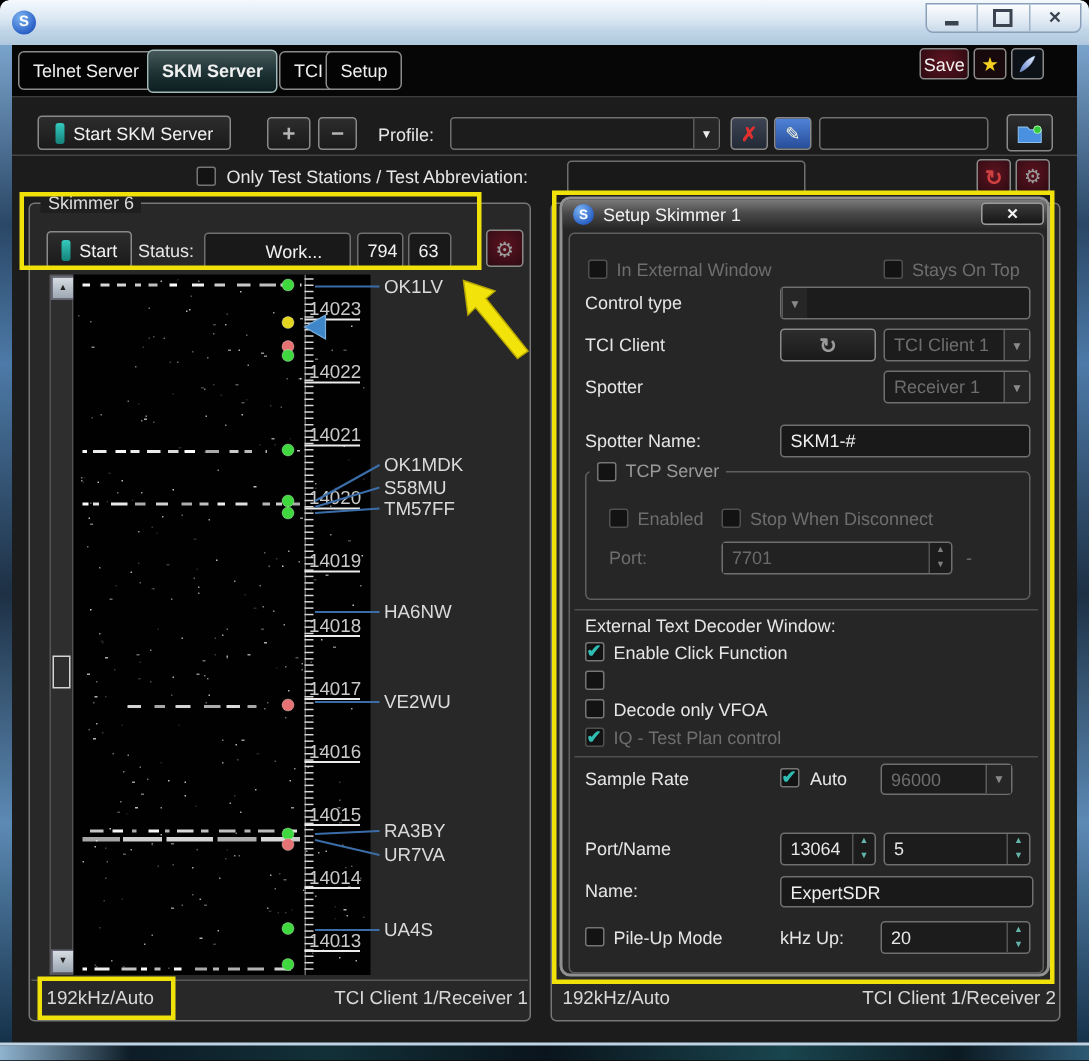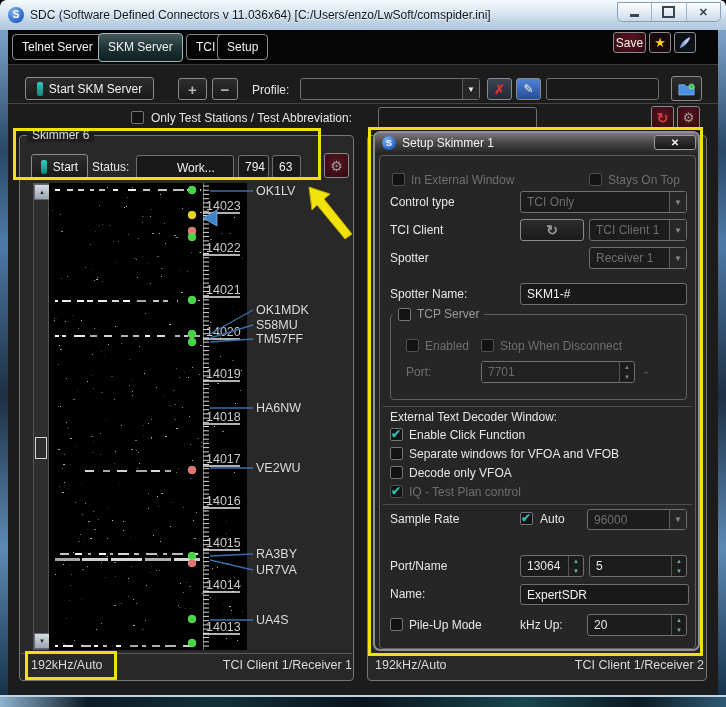--- a/index.html
+++ b/index.html
@@ -82,40 +82,39 @@
   .dlg-inner{position:absolute;left:4px;top:22px;width:315px;height:492px;border:1px solid #5f5f5f;border-radius:4px;}
   .drow{position:absolute;left:15px;width:297px;}
 </style>
 </head>
 <body>
 
 <div class="stage">
 
   <div class="titlebar">
     <span class="applogo">S</span>
-    <span class="wtitle">SDC (Software Defined Connectors v 11.036x64) [C:/Users/enzo/LwSoft/comspider.ini]</span>
     <div class="wincaps">
       <span class="winbtn">
           <span class="g-min"></span>
         </span>
       <span class="winbtn">
           <span class="g-max"></span>
         </span>
       <span class="winbtn">
           <span class="g-close">✕</span>
         </span>
     </div>
   </div>
   <div class="frame-l"></div>
   <div class="frame-r"></div>
   <div class="frame-b"></div>
 
   <div class="tabstrip">
     <div class="tab" style="left:4px;">Telnet Server</div>
-    <div class="tab active" style="left:90px;">SKM Server</div>
+    <div class="tab active" style="left:90px;font-weight:bold;">SKM Server</div>
     <div class="tab" style="left:178px;">TCI</div>
     <div class="tab" style="left:209px;">Setup</div>
   </div>
   <div class="btn maroon" style="left:613px;top:32px;width:33px;height:21px;z-index:3;">
       <span>Save</span>
     </div>
   <div class="btn" style="left:649px;top:32px;width:22px;height:21px;background:#17090c;z-index:3;">
       <span style="color:#f5d020;font-size:13px;">★</span>
     </div>
   <div class="btn" style="left:674px;top:32px;width:22px;height:21px;background:#0d1118;z-index:3;">
@@ -777,21 +776,20 @@
     <div class="dlg-inner"></div>
 
     <span class="cb dis" style="left:17px;top:40px;"></span>
     <span class="lbl dis" style="left:36px;top:40px;">In External Window</span>
     <span class="cb dis" style="left:214px;top:40px;"></span>
     <span class="lbl dis" style="left:233px;top:40px;">Stays On Top</span>
 
     <div class="drow" style="top:58px;height:22px;">
       <span class="lbl" style="left:0;top:4px;">Control type</span>
       <div class="dd dis" style="left:130px;top:0;width:167px;height:22px;">
-        <span class="dd-val">TCI Only</span>
         <span class="dd-ar">▼</span>
       </div>
     </div>
 
     <div class="drow" style="top:86px;height:22px;">
       <span class="lbl" style="left:0;top:4px;">TCI Client</span>
       <div class="btn" style="left:130px;top:0;width:64px;height:22px;">
           <span style="color:#9a9a9a;font-weight:bold;font-size:14px;">↻</span>
         </div>
       <div class="dd dis" style="left:199px;top:0;width:98px;height:22px;">
@@ -834,33 +832,32 @@
       </div>
       <span class="lbl dis" style="left:253px;top:50px;">-</span>
     </div>
 
     <div class="hline" style="left:8px;top:273px;width:309px;"></div>
     <span class="lbl" style="left:15px;top:277px;">External Text Decoder Window:</span>
 
     <span class="cb on" style="left:15px;top:295px;"></span>
     <span class="lbl" style="left:34px;top:295px;">Enable Click Function</span>
     <span class="cb" style="left:15px;top:314px;"></span>
-    <span class="lbl" style="left:34px;top:314px;">Separate windows for VFOA and VFOB</span>
     <span class="cb" style="left:15px;top:333px;"></span>
     <span class="lbl" style="left:34px;top:333px;">Decode only VFOA</span>
     <span class="cb dis on" style="left:15px;top:352px;"></span>
     <span class="lbl dis" style="left:34px;top:352px;">IQ - Test Plan control</span>
 
     <div class="hline" style="left:8px;top:371px;width:309px;"></div>
 
     <div class="drow" style="top:376px;height:20px;">
       <span class="lbl" style="left:0;top:3px;">Sample Rate</span>
       <span class="cb on" style="left:130px;top:3px;"></span>
       <span class="lbl" style="left:150px;top:3px;">Auto</span>
-      <div class="dd dis" style="left:197px;top:0;width:100px;height:21px;">
+      <div class="dd dis" style="left:197px;top:0;width:88px;height:21px;">
         <span class="dd-val">96000</span>
         <span class="dd-ar">▼</span>
       </div>
     </div>
 
 
     <div class="drow" style="top:422px;height:22px;">
       <span class="lbl" style="left:0;top:4px;">Port/Name</span>
       <div class="spin" style="left:130px;top:0;width:64px;height:22px;">
         <span class="sval">13064</span>

